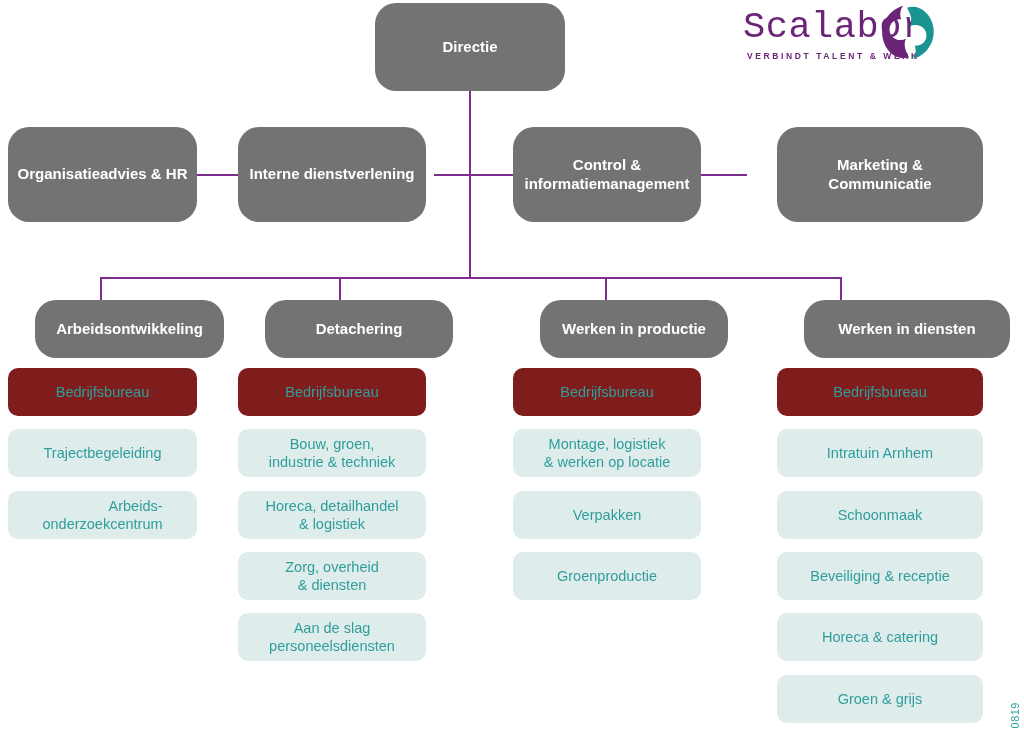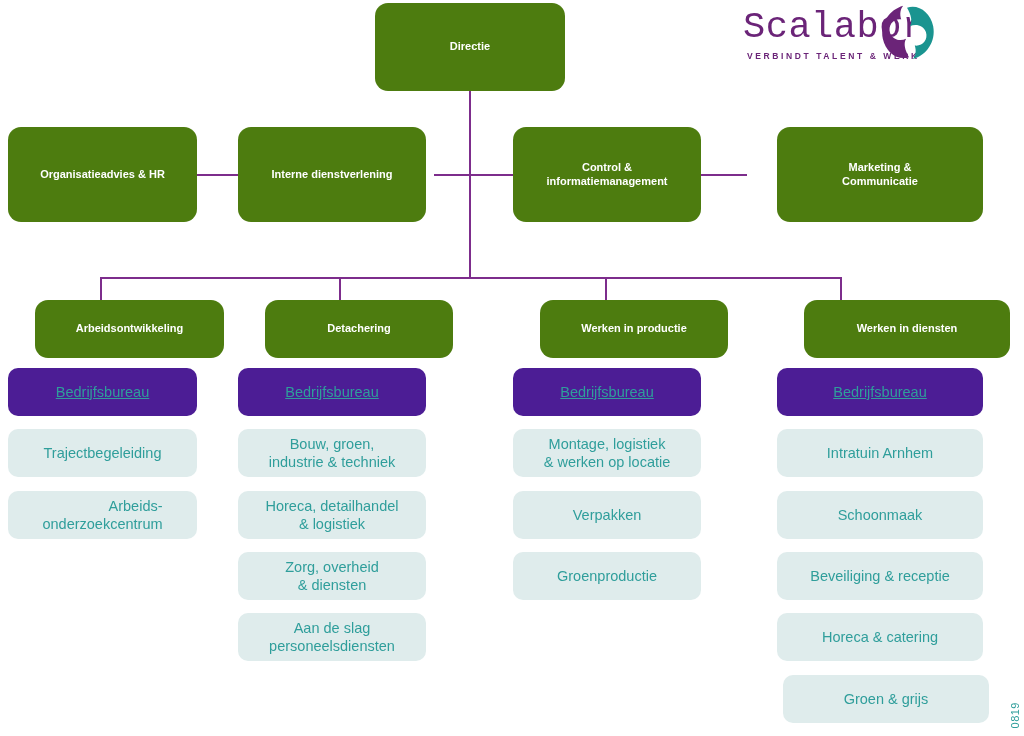--- a/index.html
+++ b/index.html
@@ -5,37 +5,37 @@
   html,body{margin:0;padding:0;}
   body{
     width:1024px;height:736px;position:relative;background:#ffffff;
     font-family:"Liberation Sans",sans-serif;overflow:hidden;
   }
   .box{
     position:absolute;display:flex;align-items:center;justify-content:center;
     text-align:center;box-sizing:border-box;white-space:pre-line;
   }
   .teal{
-    background:#4d7c0f;color:#ffffff;font-weight:bold;font-size:11px;
-    border-radius:13px;line-height:1.25;
+    background:#737373;color:#ffffff;font-weight:bold;font-size:15px;
+    border-radius:21px;line-height:1.25;
   }
   .root{left:375px;top:3px;width:190px;height:88px;}
   .staff{top:127px;height:95px;}
   .dept{top:300px;height:58px;margin-left:27px;}
   .c0{left:8px;width:189px;text-align:right;}
   .c1{left:238px;width:188px;}
   .c2{left:513px;width:188px;}
   .c3{left:777px;width:206px;}
   .unit{
     background:#dfecec;color:#2f9e9b;font-size:14.5px;border-radius:10px;
     height:48px;line-height:1.25;
   }
-  .unit.bureau{background:#4c1d95;text-decoration:underline;}
+  .unit.bureau{background:#7f1d1d;}
   .r0{top:368px;} .r1{top:429px;} .r2{top:491px;}
-  .r3{top:552px;} .r4{top:613px;} .r5{top:675px;margin-left:6px;}
+  .r3{top:552px;} .r4{top:613px;} .r5{top:675px;}
   .line{position:absolute;background:#7d2d8c;}
   .logo-name{
     position:absolute;left:743px;top:6px;color:#6b2478;
     font-family:Liberation Mono, monospace;font-size:37px;letter-spacing:0.5px;
   }
   .logo-tagline{
     position:absolute;left:747px;top:51px;color:#6b2478;
     font-size:8.5px;font-weight:bold;letter-spacing:2.6px;white-space:nowrap;
   }
   .logo-icon{position:absolute;left:877px;top:0px;width:62px;height:64px;}

